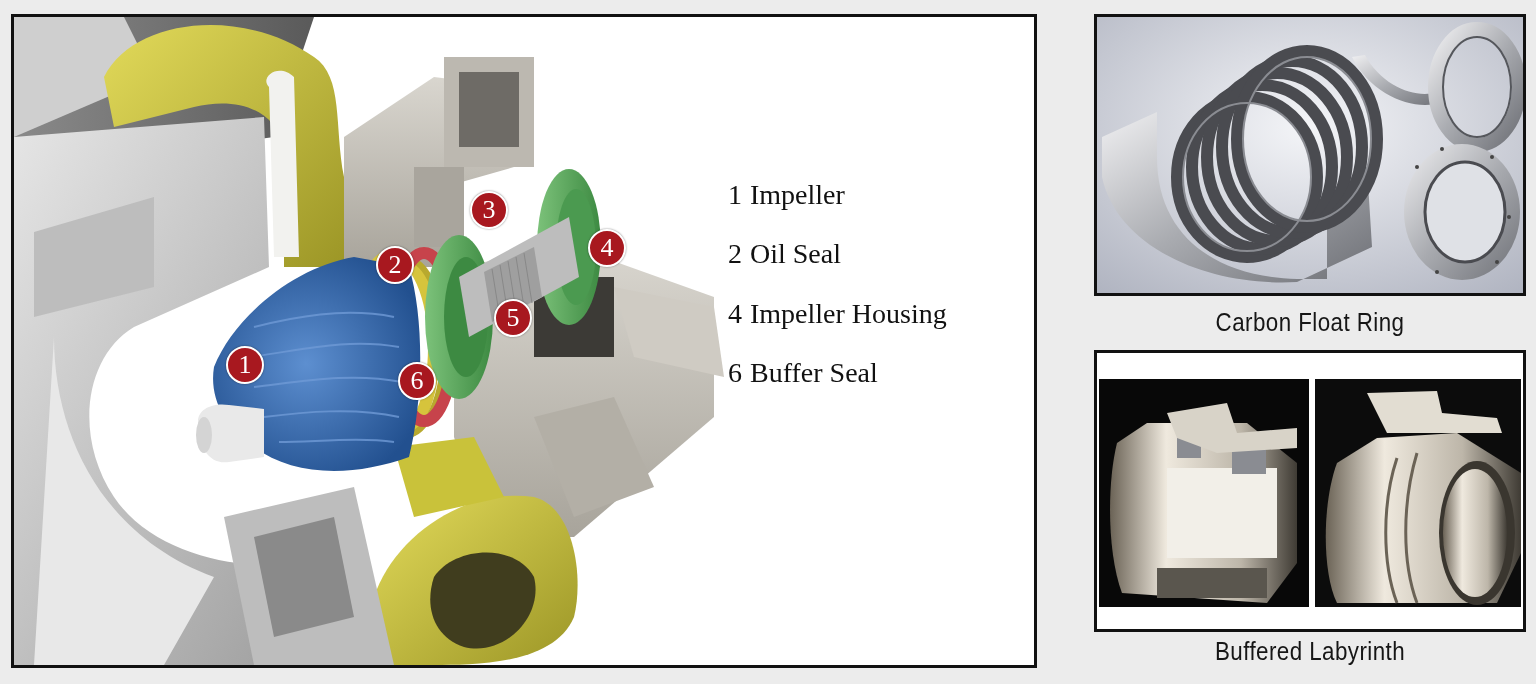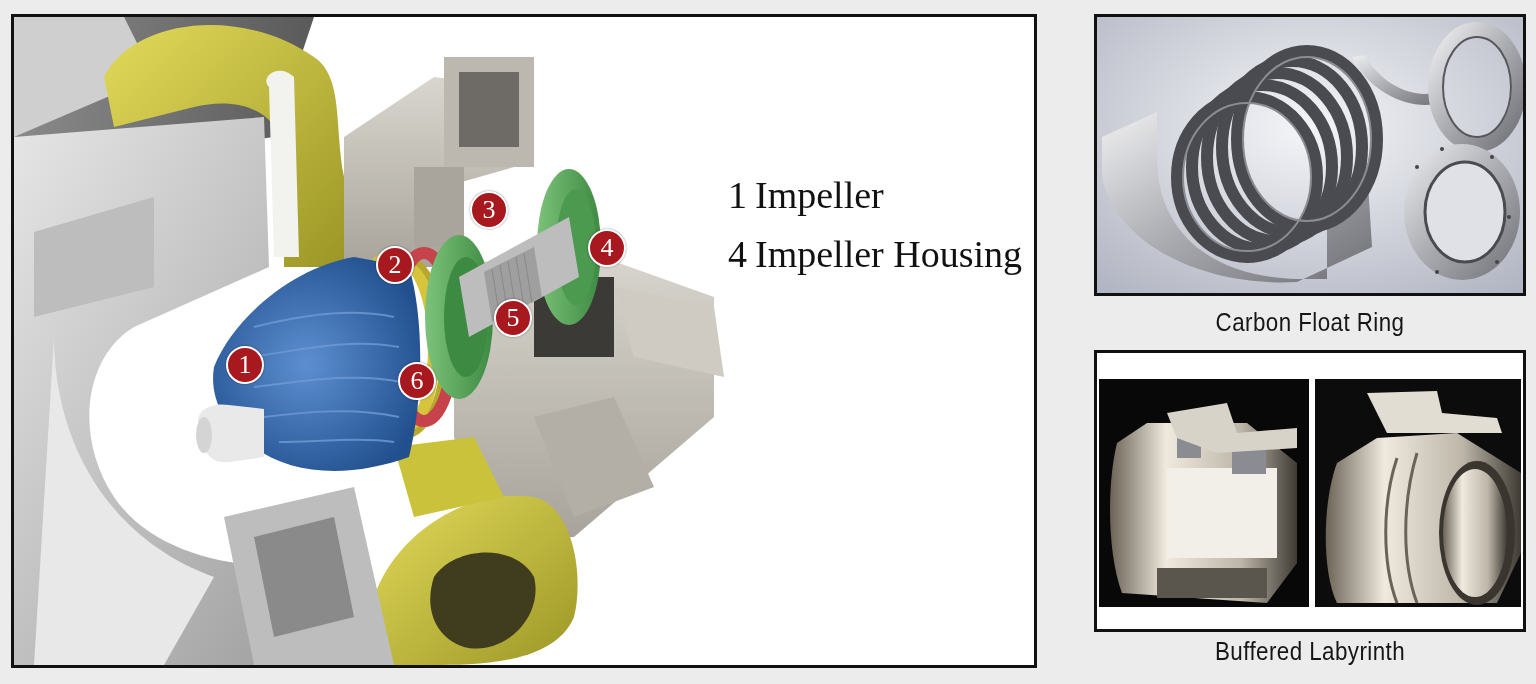--- a/index.html
+++ b/index.html
@@ -5,21 +5,21 @@
   html, body { margin: 0; padding: 0; }
   body {
     width: 1536px; height: 684px; background: #ececec; position: relative; overflow: hidden;
     font-family: "Liberation Sans", sans-serif;
   }
   .frame { position: absolute; border: 3px solid #111; box-sizing: border-box; background: #fff; overflow: hidden; }
   #main-frame { left: 11px; top: 14px; width: 1026px; height: 654px; }
   #float-frame { left: 1094px; top: 14px; width: 432px; height: 282px; }
   #laby-frame { left: 1094px; top: 350px; width: 432px; height: 282px; }
   svg { display: block; }
-  .legend { position: absolute; left: 728px; top: 175px; font-family: "Liberation Serif", "DejaVu Serif", serif; font-size: 38px; color: #111; }
+  .legend { position: absolute; left: 728px; top: 175px; font-family: "Liberation Serif", "DejaVu Serif", serif; font-size: 28px; color: #111; }
   .legend-item { height: 59.4px; line-height: 40px; white-space: nowrap; }
   .legend-item span { margin-right: 8px; }
   .caption { position: absolute; width: 432px; text-align: center; font-family: "Liberation Sans", sans-serif; font-size: 26px; color: #161616; letter-spacing: 0.5px; transform: scaleX(0.86); transform-origin: center; }
   #float-caption { left: 1094px; top: 307px; }
   #laby-caption { left: 1094px; top: 636px; }
   .marker { position: absolute; width: 38px; height: 38px; border-radius: 50%; background: #a8181f; border: 2.5px solid #fff; box-shadow: 0 0 2px rgba(0,0,0,0.5); box-sizing: border-box; color: #fff; font-family: "Liberation Serif", serif; font-size: 26px; text-align: center; line-height: 33px; }
 </style>
 </head>
 <body>
 
@@ -115,21 +115,23 @@
   <div class="marker" style="left:212px; top:329px;">1</div>
   <div class="marker" style="left:362px; top:229px;">2</div>
   <div class="marker" style="left:456px; top:174px;">3</div>
   <div class="marker" style="left:574px; top:212px;">4</div>
   <div class="marker" style="left:480px; top:282px;">5</div>
   <div class="marker" style="left:384px; top:345px;">6</div>
 </div>
 
 <div class="legend">
   <div class="legend-item"><span>1</span><span>Impeller</span></div>
+  <div class="legend-item"><span>2</span><span>Oil Seal</span></div>
   <div class="legend-item"><span>4</span><span>Impeller Housing</span></div>
+  <div class="legend-item"><span>6</span><span>Buffer Seal</span></div>
 </div>
 
 <div id="float-frame" class="frame">
   <svg width="426" height="276" viewBox="0 0 426 276">
     <defs>
       <radialGradient id="gBg1" cx="0.5" cy="0.4" r="0.8">
         <stop offset="0" stop-color="#f4f5f8"></stop>
           <stop offset="1" stop-color="#aeb2bf"></stop>
       </radialGradient>
       <linearGradient id="gSteel" x1="0" y1="0" x2="1" y2="1">

